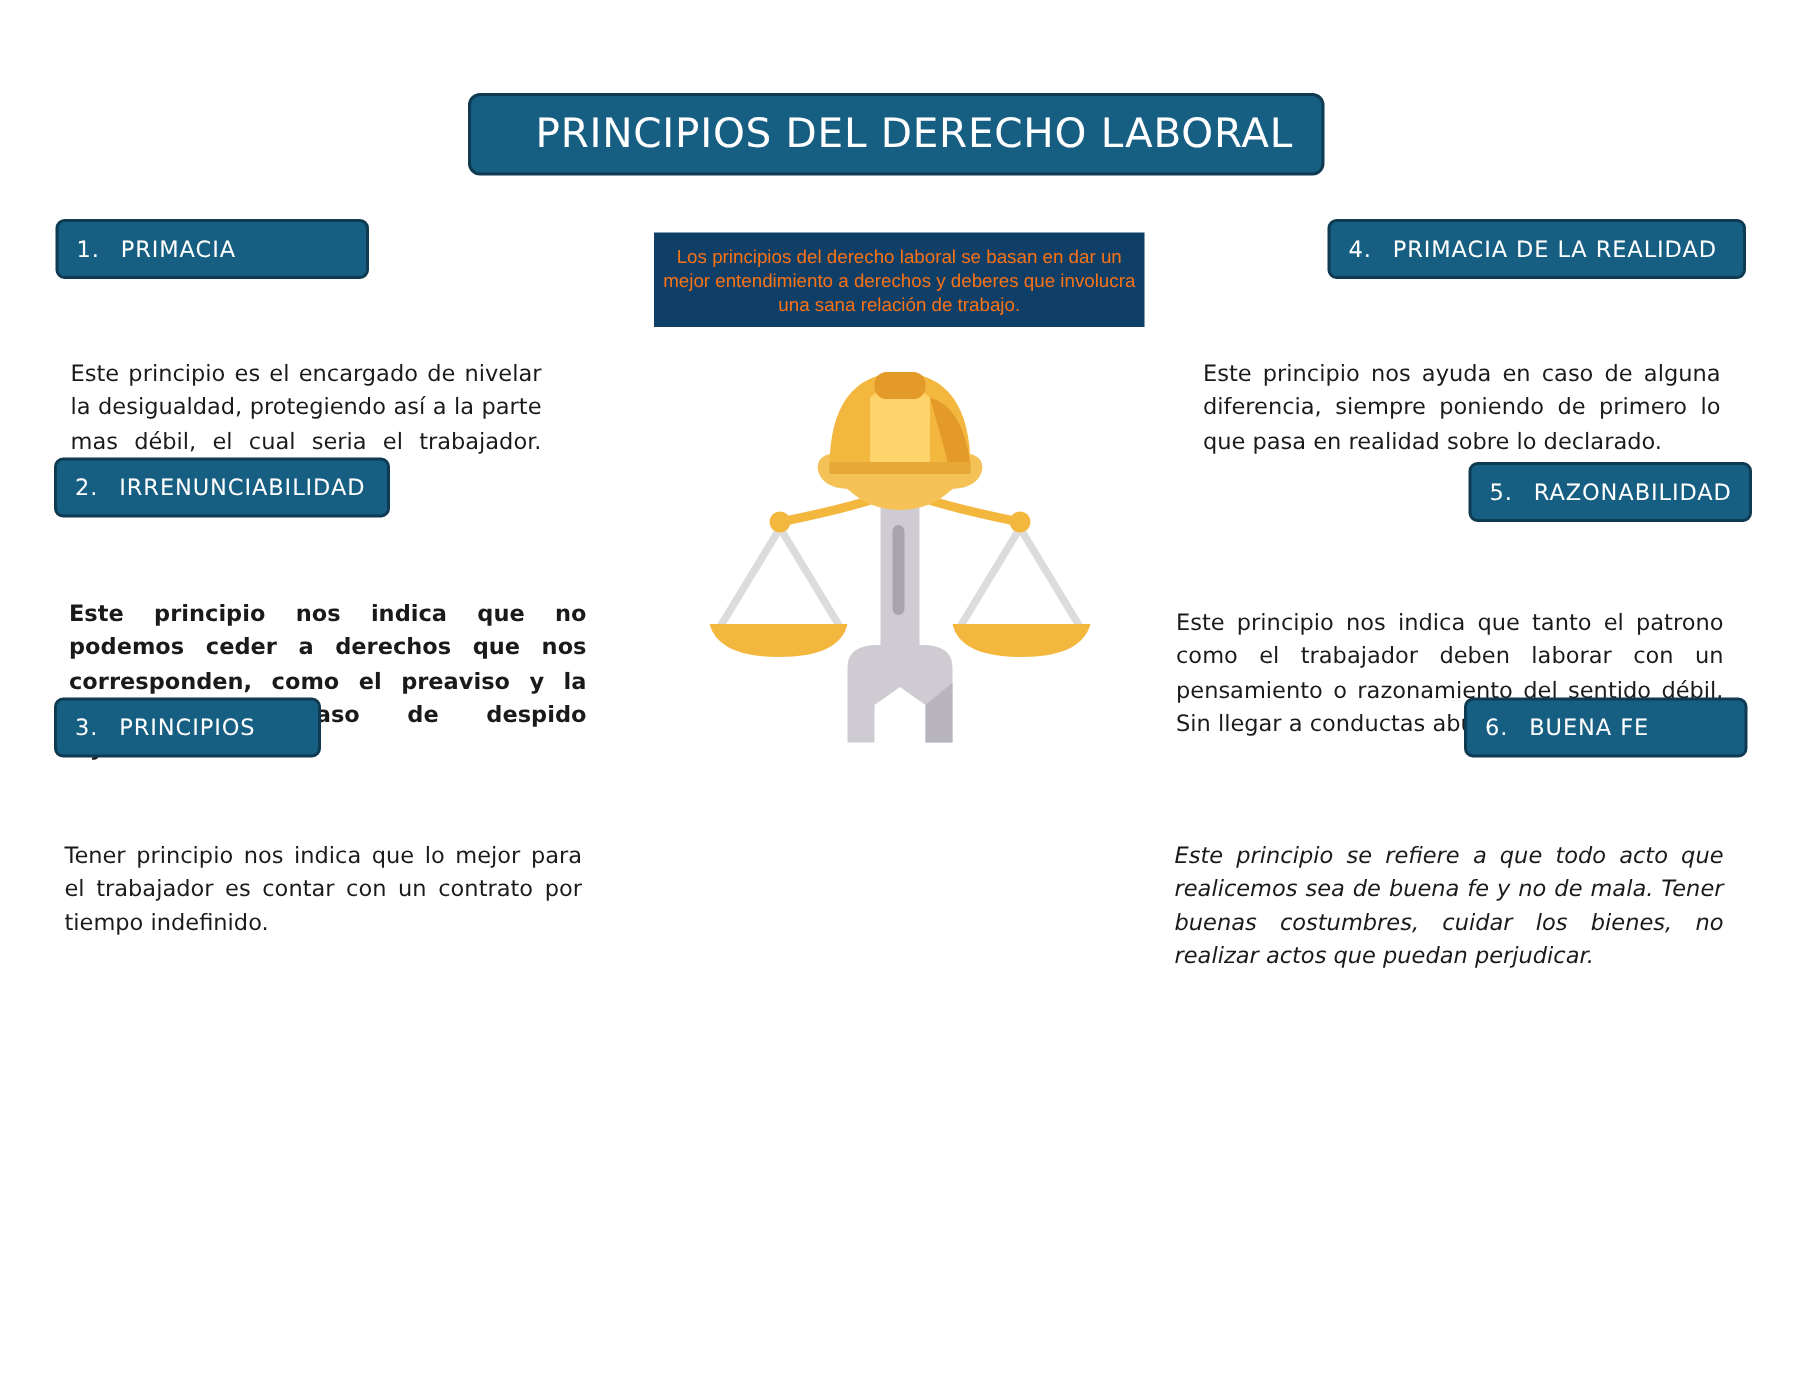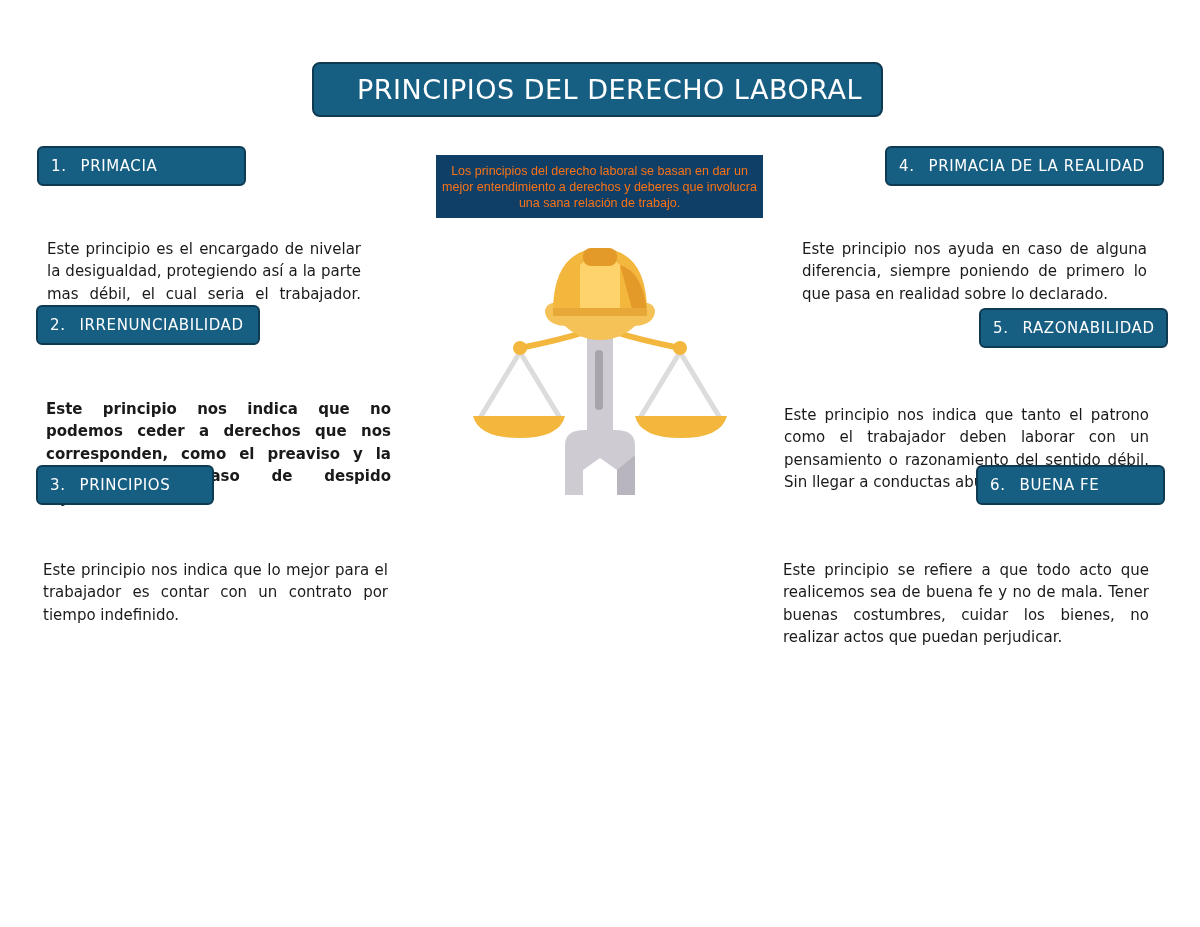--- a/index.html
+++ b/index.html
@@ -48,21 +48,21 @@
 <div class="hdr" style="left:36px;top:305px;width:224px;">
   <span class="num">2.</span>
   <span>IRRENUNCIABILIDAD</span>
 </div>
 <div class="para" style="left:46px;top:358px;width:345px;font-weight:bold;">Este principio nos indica que no podemos ceder a derechos que nos corresponden, como el preaviso y la cesantía en caso de despido injustificado.</div>
 
 <div class="hdr" style="left:36px;top:465px;width:178px;">
   <span class="num">3.</span>
   <span>PRINCIPIOS</span>
 </div>
-<div class="para" style="left:43px;top:519px;width:345px;">Este principio nos indica que lo mejor para el trabajador es contar con un contrato por tiempo indefinido.</div>
+<div class="para" style="left:43px;top:519px;width:345px;">Tener principio nos indica que lo mejor para el trabajador es contar con un contrato por tiempo indefinido.</div>
 
 <div class="intro"><span>Los principios del derecho laboral se basan en dar un mejor entendimiento a derechos y deberes que involucra una sana relación de trabajo.</span></div>
 
 <svg class="illus" viewBox="0 0 270 265">
 
   <g stroke="#dcdcdc" stroke-width="5" fill="none" stroke-linecap="round">
     <path d="M55 112 L15 178 M55 112 L95 178"></path>
     <path d="M215 112 L175 178 M215 112 L255 178"></path>
   </g>
 
@@ -96,13 +96,13 @@
 <div class="hdr" style="left:979px;top:308px;width:189px;">
   <span class="num">5.</span>
   <span>RAZONABILIDAD</span>
 </div>
 <div class="para" style="left:784px;top:364px;width:365px;">Este principio nos indica que tanto el patrono como el trabajador deben laborar con un pensamiento o razonamiento del sentido débil. Sin llegar a conductas abusivas.</div>
 
 <div class="hdr" style="left:976px;top:465px;width:189px;">
   <span class="num">6.</span>
   <span>BUENA FE</span>
 </div>
-<div class="para" style="left:783px;top:519px;width:366px;">Este principio se refiere a que todo acto que realicemos sea de buena fe y no de mala. Tener buenas costumbres, cuidar los bienes, no realizar actos que puedan perjudicar.</div>
+<div class="para" style="left:783px;top:519px;width:366px;font-style:italic;">Este principio se refiere a que todo acto que realicemos sea de buena fe y no de mala. Tener buenas costumbres, cuidar los bienes, no realizar actos que puedan perjudicar.</div>
 
 </body></html>

